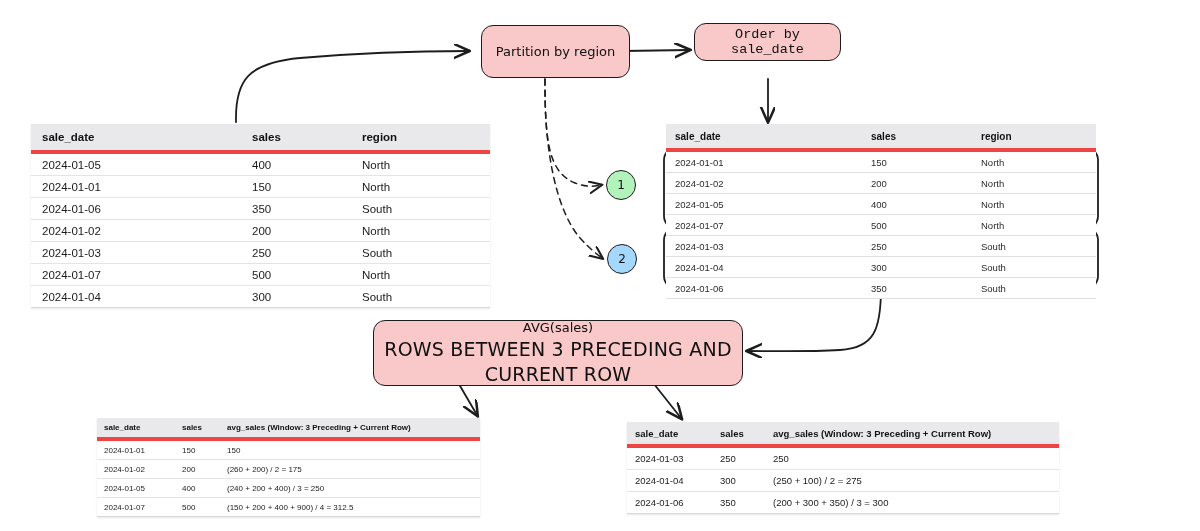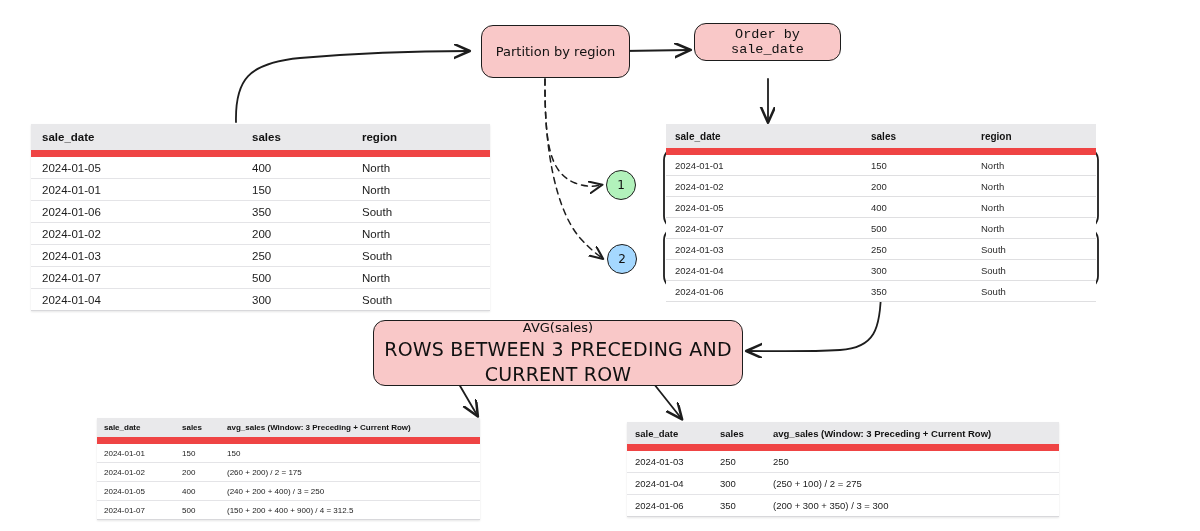--- a/index.html
+++ b/index.html
@@ -36,21 +36,21 @@
     border-collapse: collapse;
     background: #ffffff;
     box-shadow: 0 1px 2px rgba(0,0,0,0.10);
     table-layout: fixed;
   }
   .dtable th {
     background: #e9e9eb;
     color: #121212;
     font-weight: bold;
     text-align: left;
-    border-bottom: 7px solid #ef4444;
+    border-bottom: 4px solid #ef4444;
   }
   .dtable td {
     background: #ffffff;
     color: #1b1b1b;
     text-align: left;
     border-bottom: 1px solid #e4e4e7;
     white-space: nowrap;
     overflow: hidden;
   }
   .dtable tr:last-child td { border-bottom: 1px solid #d8d8db; }

